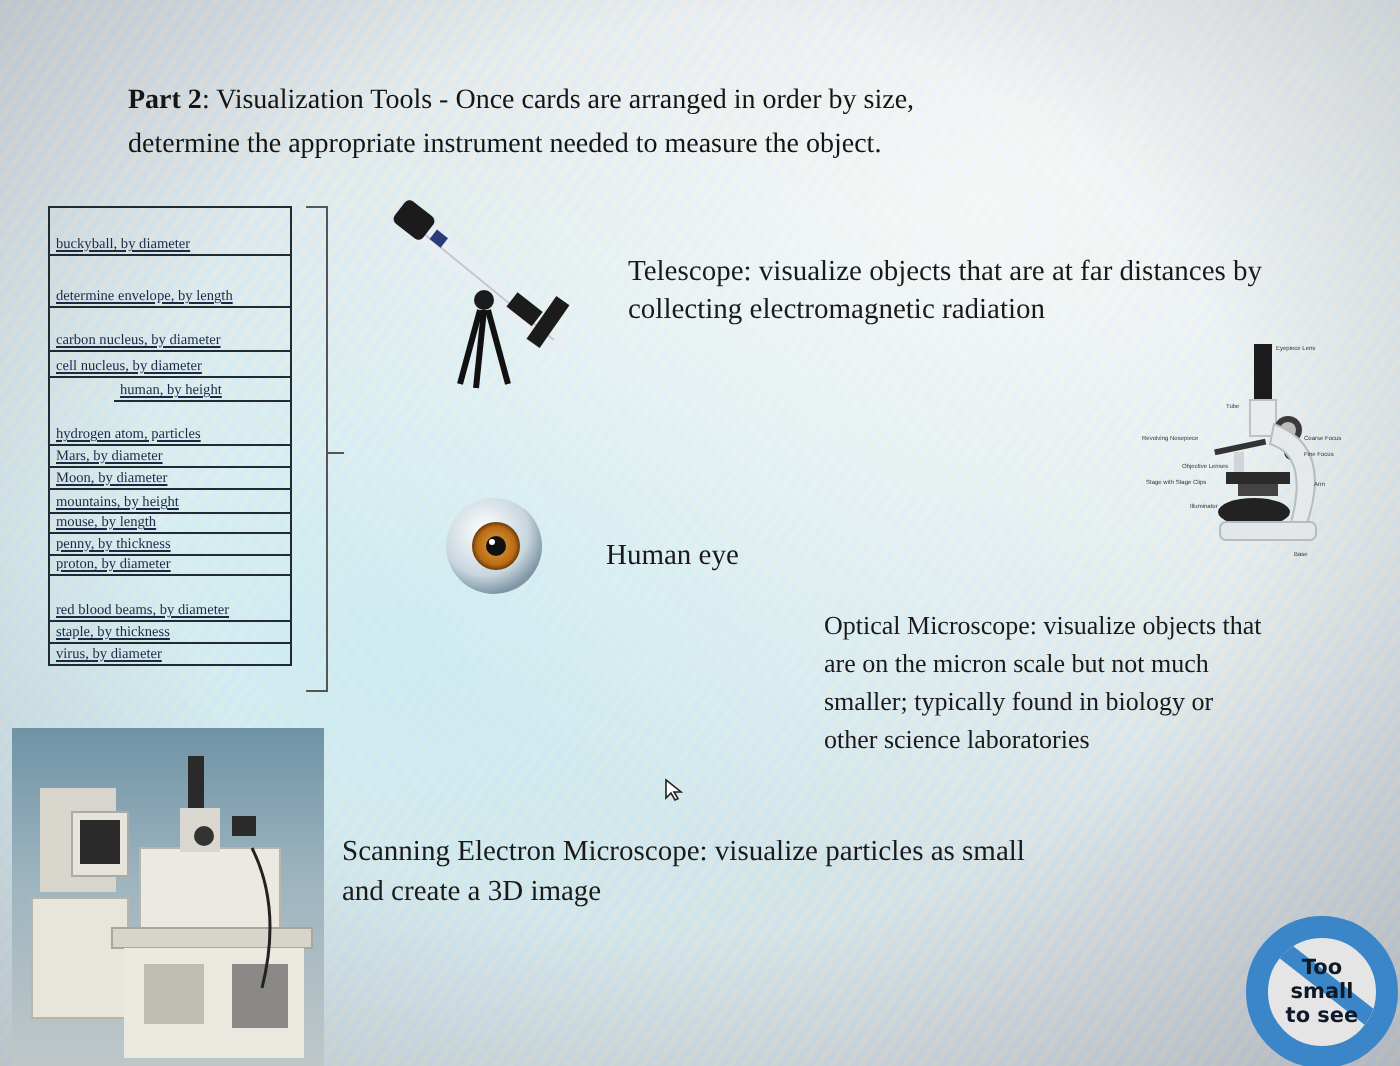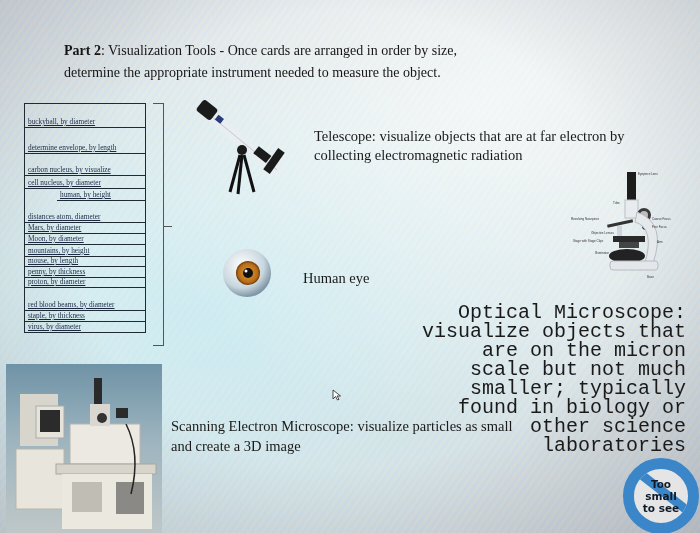--- a/index.html
+++ b/index.html
@@ -51,21 +51,21 @@
       position: absolute; left: 314px; top: 127px; width: 370px;
       font-size: 14.5px; line-height: 19px;
     }
 
     .eye-img { position: absolute; left: 222px; top: 248px; width: 50px; height: 50px; }
     .eye-text { position: absolute; left: 303px; top: 270px; font-size: 14.5px; }
 
     .micro-img { position: absolute; left: 565px; top: 168px; width: 120px; height: 115px; }
     .micro-text {
       position: absolute; left: 412px; top: 303px; width: 274px;
-      font-size: 20px; line-height: 19px; text-align: right; font-family: Liberation Mono, monospace;
+      font-size: 13px; line-height: 19px; text-align: left;
     }
 
     .sem-img {
       position: absolute; left: 6px; top: 364px; width: 156px; height: 169px;
       background: linear-gradient(180deg, #6f93a6 0%, #9db4bf 45%, #bfc7c8 100%);
       overflow: hidden;
     }
     .sem-text {
       position: absolute; left: 171px; top: 417px; width: 390px;
       font-size: 14.5px; line-height: 19.5px;
@@ -94,24 +94,24 @@
 <div class="vignette"></div>
 
 <div class="title">
   <b>Part 2</b><span>:  Visualization Tools - Once cards are arranged in order by size,</span><br>
   <span>determine the appropriate instrument needed to measure the object.</span>
 </div>
 
 <div class="cards" id="cards">
     <div class="card" style="height: 24px;">buckyball, by diameter</div>
     <div class="card" style="height: 26px;">determine envelope, by length</div>
-    <div class="card" style="height: 22px;">carbon nucleus, by visualize</div>
+    <div class="card" style="height: 22px;">carbon nucleus, by diameter</div>
     <div class="card" style="height: 13px;">cell nucleus, by diameter</div>
     <div class="card" style="height: 12px; margin-left: 32px;">human, by height</div>
-    <div class="card" style="height: 22px;">distances atom, diameter</div>
+    <div class="card" style="height: 22px;">hydrogen atom, particles</div>
     <div class="card" style="height: 11px;">Mars, by diameter</div>
     <div class="card" style="height: 11px;">Moon, by diameter</div>
     <div class="card" style="height: 12px;">mountains, by height</div>
     <div class="card" style="height: 10px;">mouse, by length</div>
     <div class="card" style="height: 11px;">penny, by thickness</div>
     <div class="card" style="height: 10px;">proton, by diameter</div>
     <div class="card" style="height: 23px;">red blood beams, by diameter</div>
     <div class="card" style="height: 11px;">staple, by thickness</div>
     <div class="card" style="height: 10px;">virus, by diameter</div>
   </div>
@@ -124,21 +124,21 @@
   <line x1="14" y1="12" x2="85" y2="70" stroke="#9aa4ad" stroke-width="1" opacity="0.5"></line>
   <rect x="6" y="3" width="18" height="14" rx="3" fill="#1b1b1b" transform="rotate(38 15 10)"></rect>
   <rect x="24" y="16" width="7" height="6" fill="#2a3a7a" transform="rotate(38 27 19)"></rect>
   <rect x="62" y="50" width="16" height="9" fill="#1b1b1b" transform="rotate(38 70 55)"></rect>
   <rect x="78" y="48" width="8" height="26" fill="#1b1b1b" transform="rotate(35 82 61)"></rect>
   <circle cx="50" cy="50" r="5" fill="#1b1b1b"></circle>
   <line x1="48" y1="55" x2="38" y2="92" stroke="#111" stroke-width="3"></line>
   <line x1="50" y1="55" x2="46" y2="94" stroke="#111" stroke-width="3"></line>
   <line x1="52" y1="55" x2="62" y2="92" stroke="#111" stroke-width="3"></line>
 </svg>
-<div class="tele-text">Telescope: visualize objects that are at far electron by collecting electromagnetic radiation</div>
+<div class="tele-text">Telescope: visualize objects that are at far distances by collecting electromagnetic radiation</div>
 
 <svg class="eye-img" viewBox="0 0 50 50">
   <defs>
     <radialGradient id="eyeball" cx="40%" cy="35%" r="65%">
       <stop offset="0%" stop-color="#ffffff"></stop>
       <stop offset="70%" stop-color="#c8d6de"></stop>
       <stop offset="100%" stop-color="#7f96a6"></stop>
     </radialGradient>
     <radialGradient id="iris" cx="50%" cy="50%" r="50%">
       <stop offset="0%" stop-color="#e0a240"></stop>

